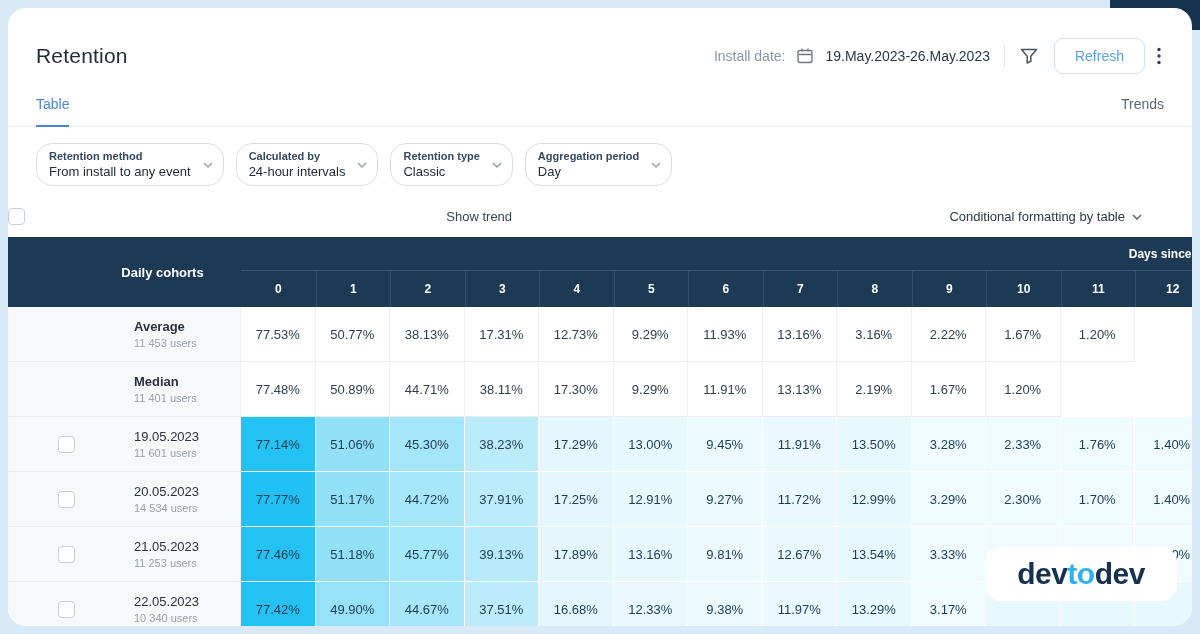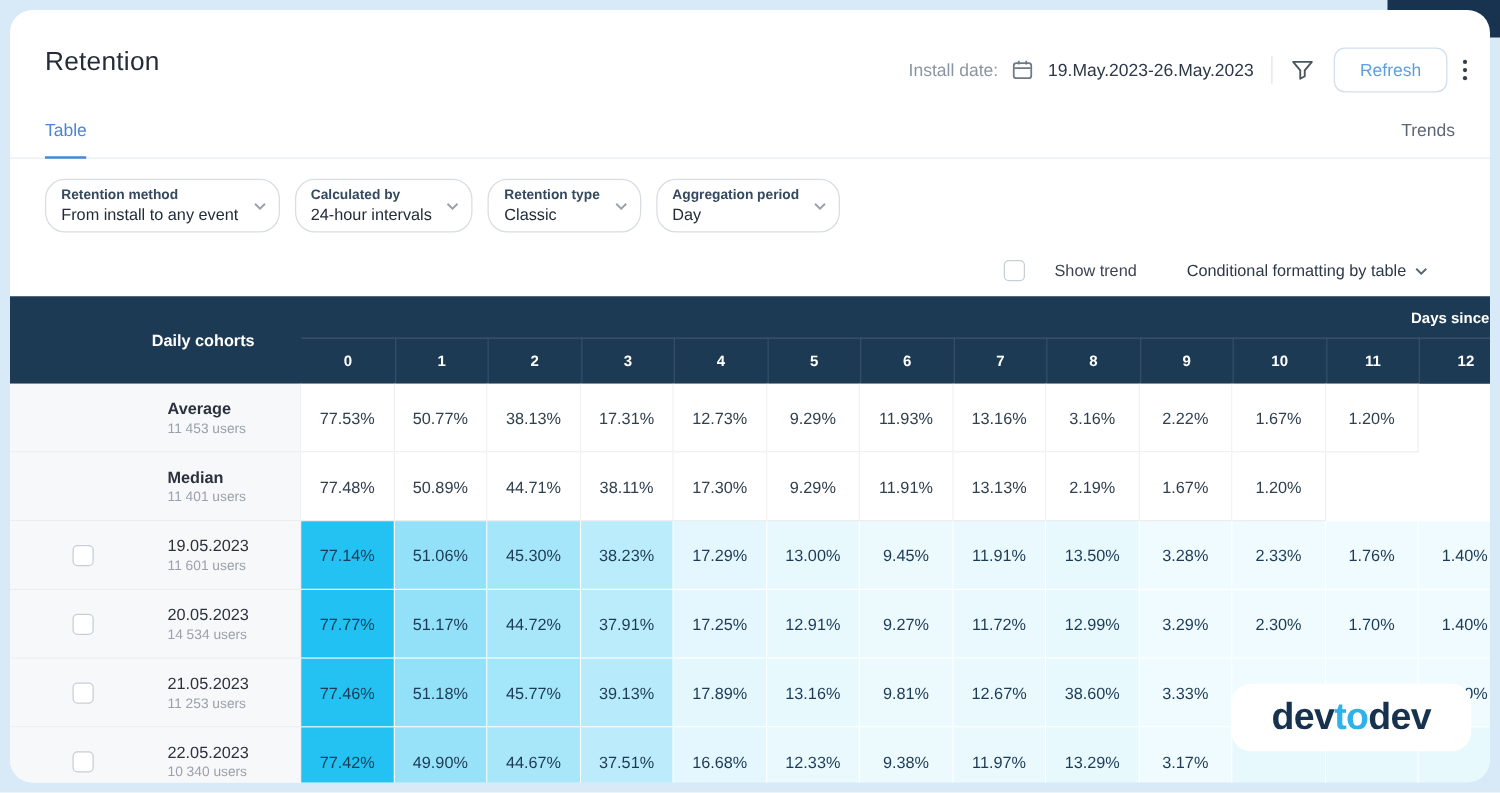--- a/index.html
+++ b/index.html
@@ -17,22 +17,22 @@
     background:#17334f; border-radius:14px;
   }
   .card{
     position:absolute; left:8px; top:8px;
     width:1184px; height:618px;
     background:#ffffff; border-radius:18px;
     overflow:hidden;
   }
   
   .card-head{
-    display:flex; justify-content:space-between; align-items:flex-start;
-    padding:30px 17px 0 28px;
+    display:flex; justify-content:space-between; align-items:center;
+    padding:30px 30px 0 28px;
   }
   .page-title{ margin:0; font-size:21px; font-weight:500; color:#232c38; letter-spacing:.2px;}
   .head-right{ display:flex; align-items:center; gap:11px; }
   .muted-label{ color:#8b95a1; font-size:14px; }
   .date-value{ color:#2c3847; font-size:14px; cursor:pointer;}
   .vdiv{ width:1px; height:22px; background:#dde3e9; margin:0 3px;}
   .icon-btn{ display:flex; align-items:center; cursor:pointer; }
   .refresh-btn{
     border:1px solid #cfdff0; background:#fff; color:#5b9fdc;
     font-size:14px; padding:9px 20px; border-radius:9px;
@@ -46,21 +46,21 @@
   .filters{ display:flex; gap:12px; padding:16px 28px 10px; }
   .filter{
     position:relative; border:1px solid #d8dde2; border-radius:16px;
     padding:6px 32px 6px 12px; background:#fff; cursor:pointer;
   }
   .f-label{ font-size:11px; font-weight:700; color:#35495e; margin-bottom:2px; }
   .f-value{ font-size:13px; color:#222c38; white-space:nowrap; }
   .filter .chev{ position:absolute; right:10px; top:50%; transform:translateY(-50%); }
   
   .table-controls{
-    display:flex; align-items:center; justify-content:flex-end;
+    display:flex; align-items:center; justify-content:space-between;
     gap:24px; padding:12px 50px 12px 0;
   }
   .cbx{ width:17px; height:17px; border:1.5px solid #c6ced6; border-radius:4px; background:#fff; cursor:pointer; flex:none;}
   .tc-label{ font-size:13px; color:#3a4450; }
   .cond{ display:flex; align-items:center; gap:7px; margin-left:16px; font-size:13px; color:#2c3845; cursor:pointer; }
   
   .rtable{ width:1202px; }
   .thead{
     display:grid;
     grid-template-columns:76px 157px repeat(13, 74.5px);
@@ -292,21 +292,21 @@
           <div class="row-users">11 253 users</div>
         </div>
         <div class="td-val heat" style="background: rgba(32, 193, 243, 0.99);">77.46%</div>
         <div class="td-val heat" style="background: rgba(32, 193, 243, 0.486);">51.18%</div>
         <div class="td-val heat" style="background: rgba(32, 193, 243, 0.408);">45.77%</div>
         <div class="td-val heat" style="background: rgba(32, 193, 243, 0.32);">39.13%</div>
         <div class="td-val heat" style="background: rgba(32, 193, 243, 0.125);">17.89%</div>
         <div class="td-val heat" style="background: rgba(32, 193, 243, 0.1);">13.16%</div>
         <div class="td-val heat" style="background: rgba(32, 193, 243, 0.086);">9.81%</div>
         <div class="td-val heat" style="background: rgba(32, 193, 243, 0.098);">12.67%</div>
-        <div class="td-val heat" style="background: rgba(32, 193, 243, 0.1);">38.60%</div>
+        <div class="td-val heat" style="background: rgba(32, 193, 243, 0.1);">13.54%</div>
         <div class="td-val heat" style="background: rgba(32, 193, 243, 0.07);">3.33%</div>
         <div class="td-val heat" style="background: rgba(32, 193, 243, 0.07);">2.38%</div>
         <div class="td-val heat" style="background: rgba(32, 193, 243, 0.07);">1.84%</div>
         <div class="td-val heat" style="background: rgba(32, 193, 243, 0.07);">1.80%</div>
       </div>
       <div class="trow">
         <div class="td-check">
           <span class="cbx"></span>
         </div>
         <div class="td-label">

